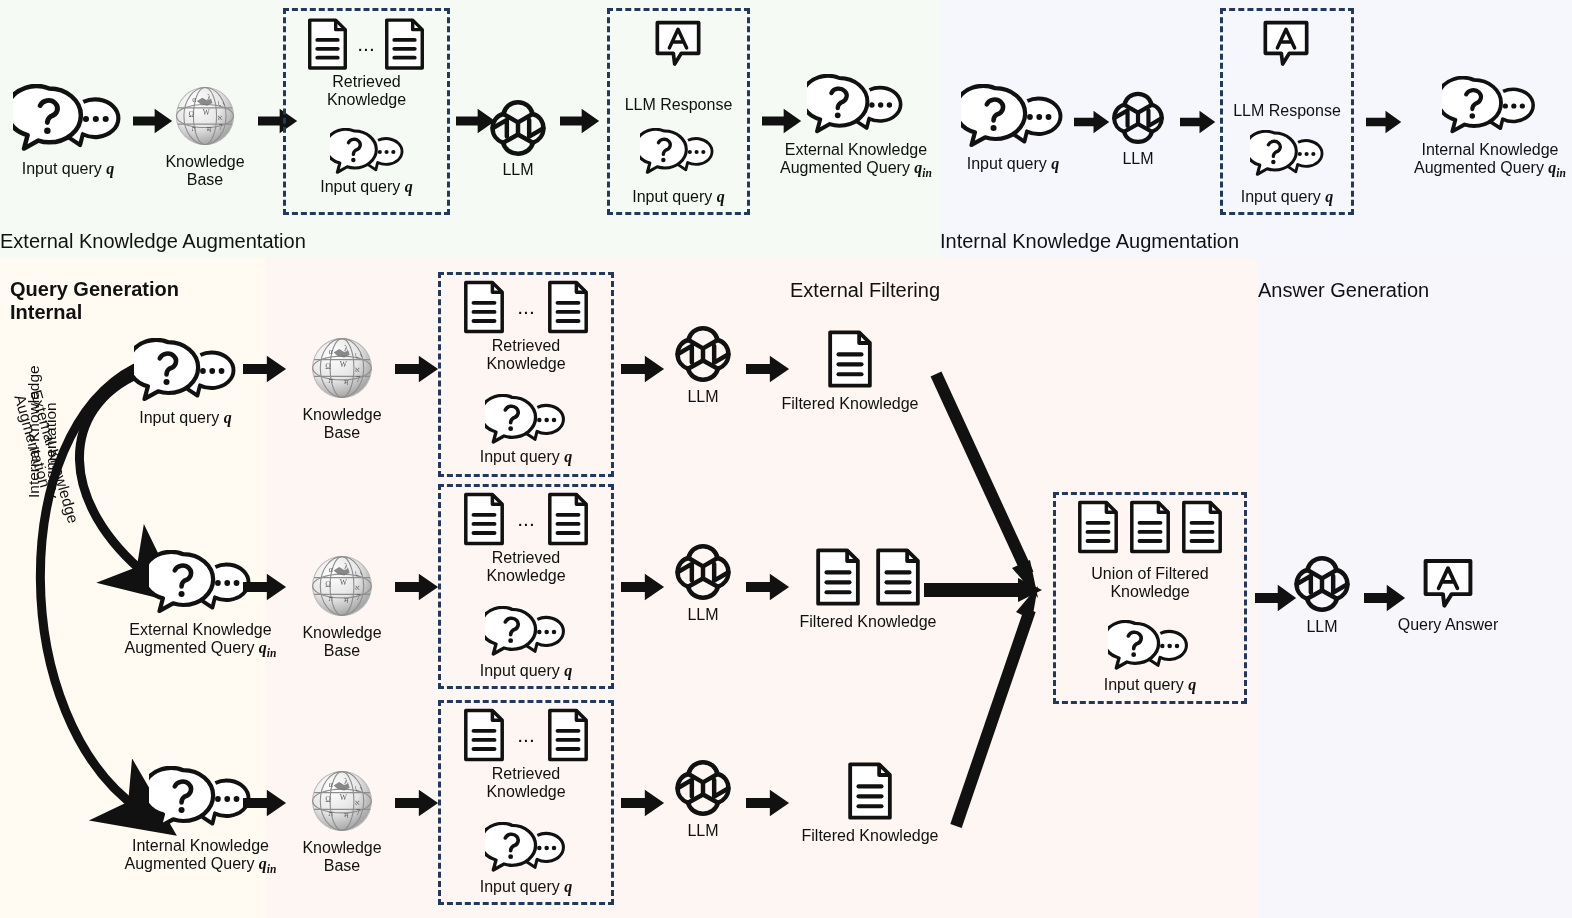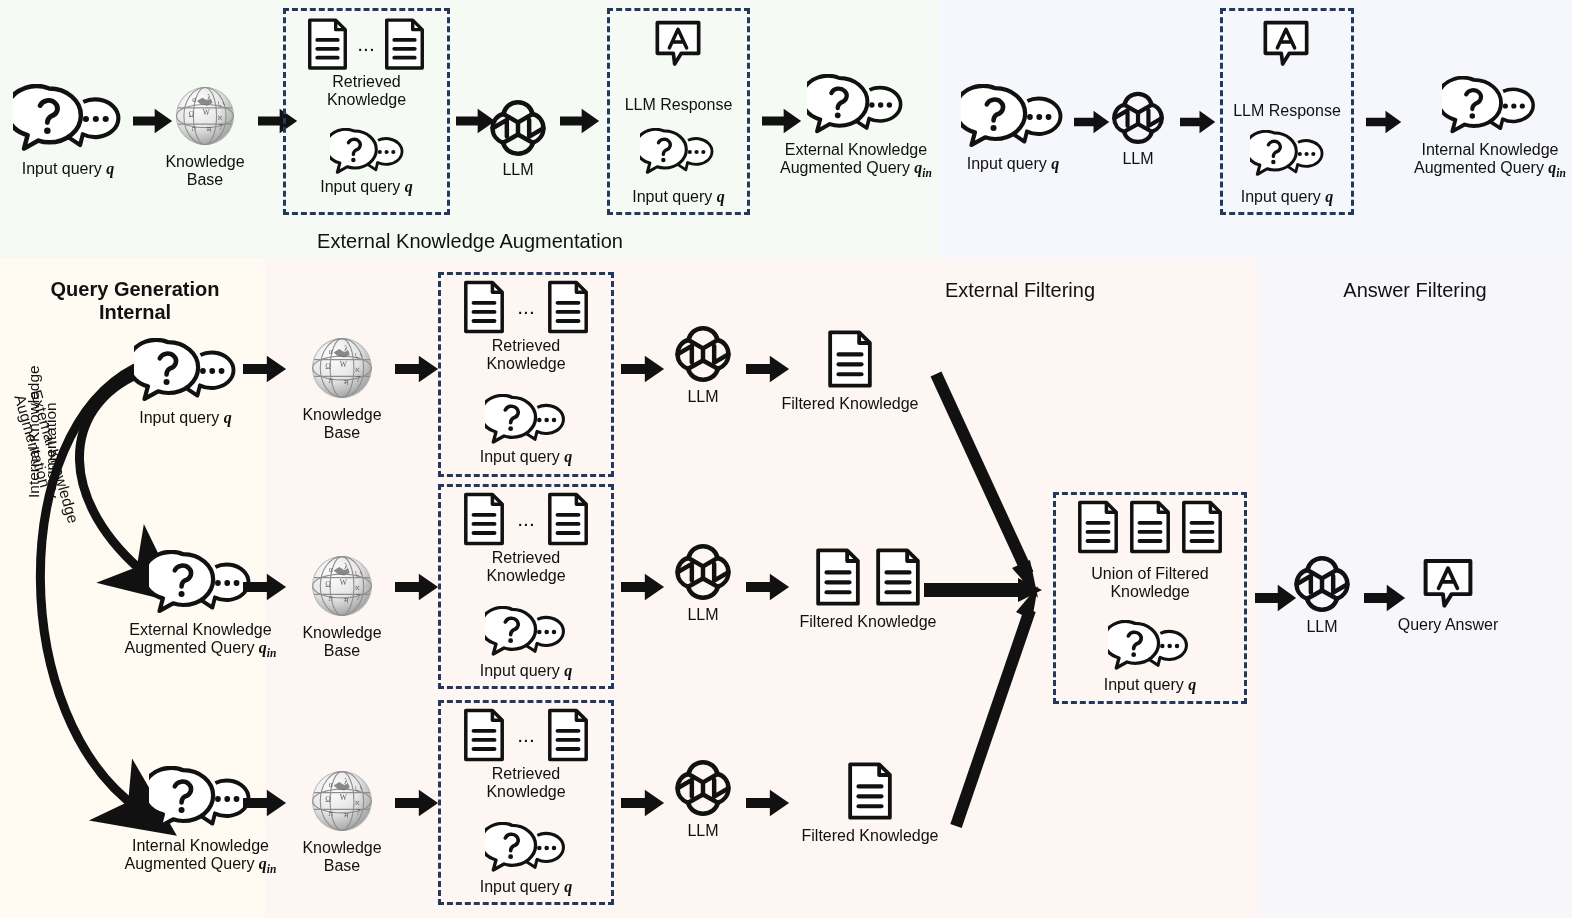--- a/index.html
+++ b/index.html
@@ -13,21 +13,21 @@
   #panel-qgen  {left:0;    top:258px;width:265px;height:660px;background:#fffbf2;}
   #panel-mid   {left:265px;top:258px;width:993px;height:660px;background:#fdf6f2;}
   #panel-ans   {left:1258px;top:258px;width:314px;height:660px;background:#f7f6fb;}
 
   
   .node{position:absolute;display:flex;flex-direction:column;align-items:center;}
   .cap{font-size:16px;color:#111;text-align:center;line-height:1.16;white-space:nowrap;}
   .ital{font-style:italic;font-weight:bold;font-family:"Liberation Serif","DejaVu Serif",serif;}
   .ital sub{font-style:italic;font-weight:bold;font-size:.72em;}
 
-  .sect-title{position:absolute;font-size:20px;color:#111;text-align:center;line-height:1.15;white-space:nowrap;}
+  .sect-title{position:absolute;font-size:20px;color:#111;line-height:1.15;white-space:nowrap;}
   .sect-title.two{white-space:normal;}
 
   
   .dash{position:absolute;border:3.5px dashed #22385c;box-sizing:border-box;}
 
   
   .ico{display:block;}
 </style>
 </head>
 <body>
@@ -242,27 +242,28 @@
     <svg class="ico" width="96" height="60">
         <use href="#sym-query"></use>
       </svg>
     <div class="cap" style="margin-top:5px;line-height:1.13;">
       <div>Internal Knowledge</div>
       <div><span>Augmented Query</span>
         <span class="ital"><span>q</span><sub>in</sub></span></div>
     </div>
   </div>
 
+  <div class="sect-title" style="left:940px;top:230px;width:632px;">Internal Knowledge Augmentation</div>
 
   <div class="sect-title two" style="left:10px;top:278px;width:250px;font-weight:bold;">
     <div>Query Generation</div>
     <div>Internal</div>
   </div>
   <div class="sect-title" style="left:790px;top:279px;width:460px;">External Filtering</div>
-  <div class="sect-title" style="left:1258px;top:279px;width:314px;">Answer Filtering</div>
+  <div class="sect-title" style="left:1258px;top:279px;width:314px;">Answer Generation</div>
 
   <svg style="position:absolute;left:0;top:258px;" width="270" height="600">
     <defs>
       <marker id="ah" markerWidth="9" markerHeight="9" refX="4" refY="4.2" orient="auto">
         <path d="M0 0 L9 4.2 L0 8.4 L2.4 4.2 Z" fill="#111"></path>
       </marker>
     </defs>
 
     <path d="M140 115 C58 150 58 245 148 318" fill="none" stroke="#111" stroke-width="9" stroke-linecap="round" marker-end="url(#ah)"></path>
 

